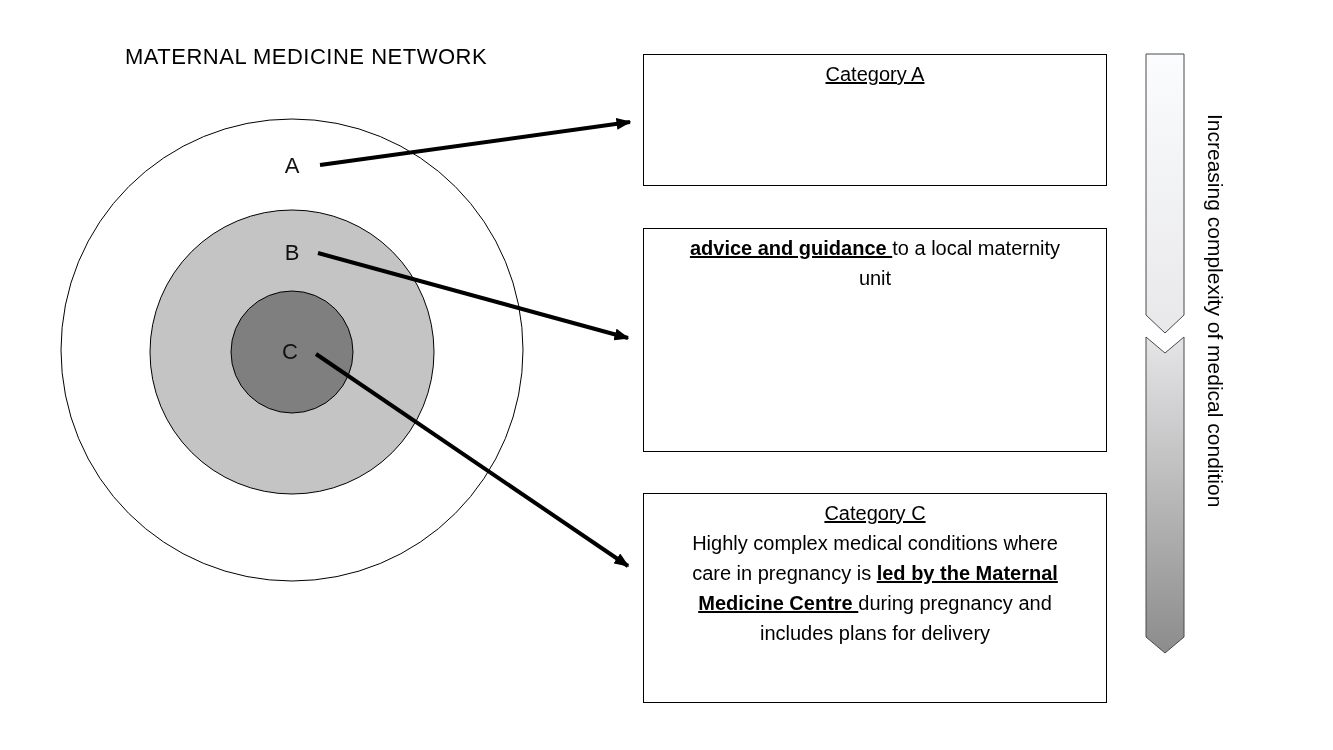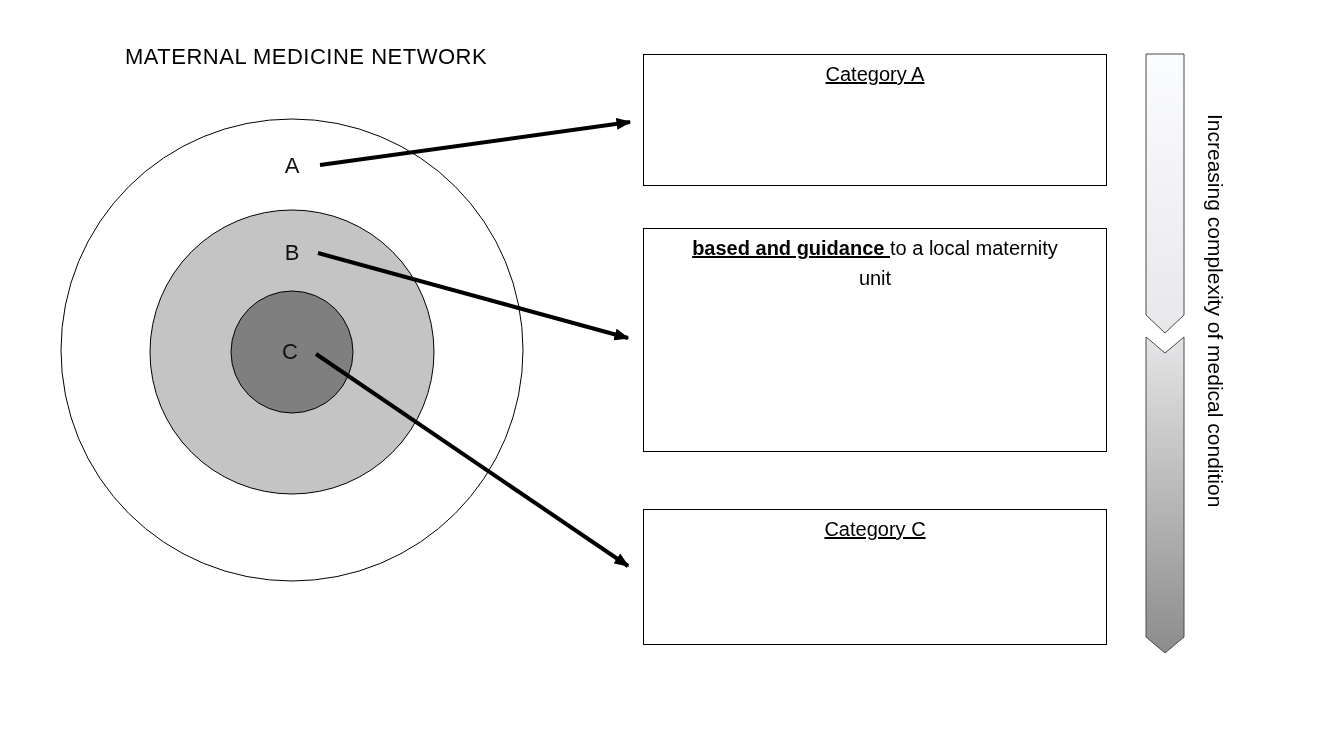--- a/index.html
+++ b/index.html
@@ -22,21 +22,21 @@
   .ring-label.b { left:280px; top:241px; }
   .ring-label.c { left:278px; top:340px; }
   .cat-box {
     position:absolute; left:643px; width:464px;
     border:1.5px solid #000; box-sizing:border-box;
     text-align:center; font-size:20px; line-height:30px;
     padding:4px 18px; background:#fff;
   }
   .cat-box.box-a { top:54px;  height:132px; }
   .cat-box.box-b { top:228px; height:224px; }
-  .cat-box.box-c { top:493px; height:136px;margin-top:16px; }
+  .cat-box.box-c { top:493px; height:210px; }
   .box-title { text-decoration:underline; }
   .box-body { white-space:pre-wrap; }
   .box-body .em { font-weight:bold; text-decoration:underline; }
   .side-label {
     position:absolute; left:1196px; top:114px; height:560px;
     writing-mode:vertical-rl; font-size:21px; line-height:38px;
     color:#000; white-space:nowrap;
   }
 </style>
 </head>
@@ -75,23 +75,27 @@
 
   <div class="ring-label a">A</div>
   <div class="ring-label b">B</div>
   <div class="ring-label c">C</div>
 
   <div class="cat-box box-a">
     <div class="box-title">Category A</div>
   </div>
 
   <div class="cat-box box-b">
-    <div class="box-body"><span class="em">based and guidance </span><span>to a local maternity
+    <div class="box-body"><span class="em">advice and guidance </span><span>to a local maternity
 unit</span></div>
   </div>
 
   <div class="cat-box box-c">
     <div class="box-title">Category C</div>
+    <div class="box-body"><span>Highly complex medical conditions where
+care in pregnancy is </span><span class="em">led by the Maternal
+Medicine Centre </span><span>during pregnancy and
+includes plans for delivery</span></div>
   </div>
 
   <div class="side-label">Increasing complexity of medical condition</div>
 
 </div>
 
 </body></html>

